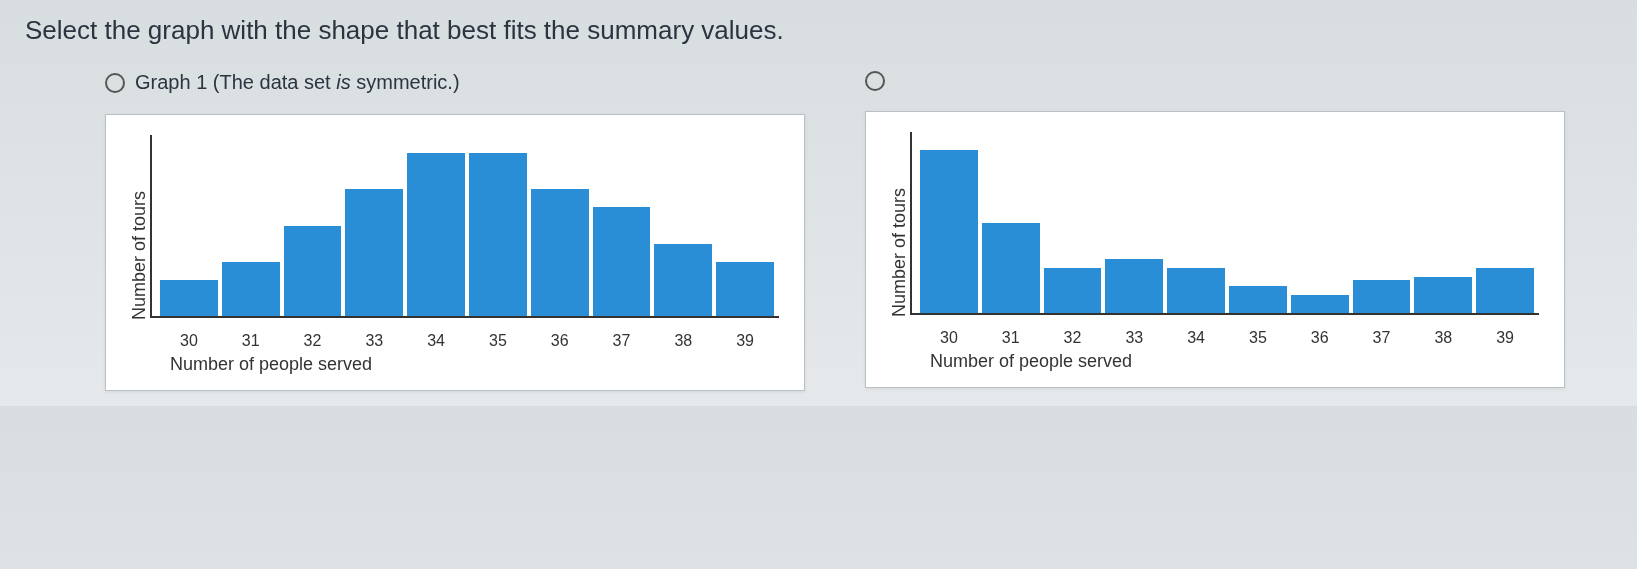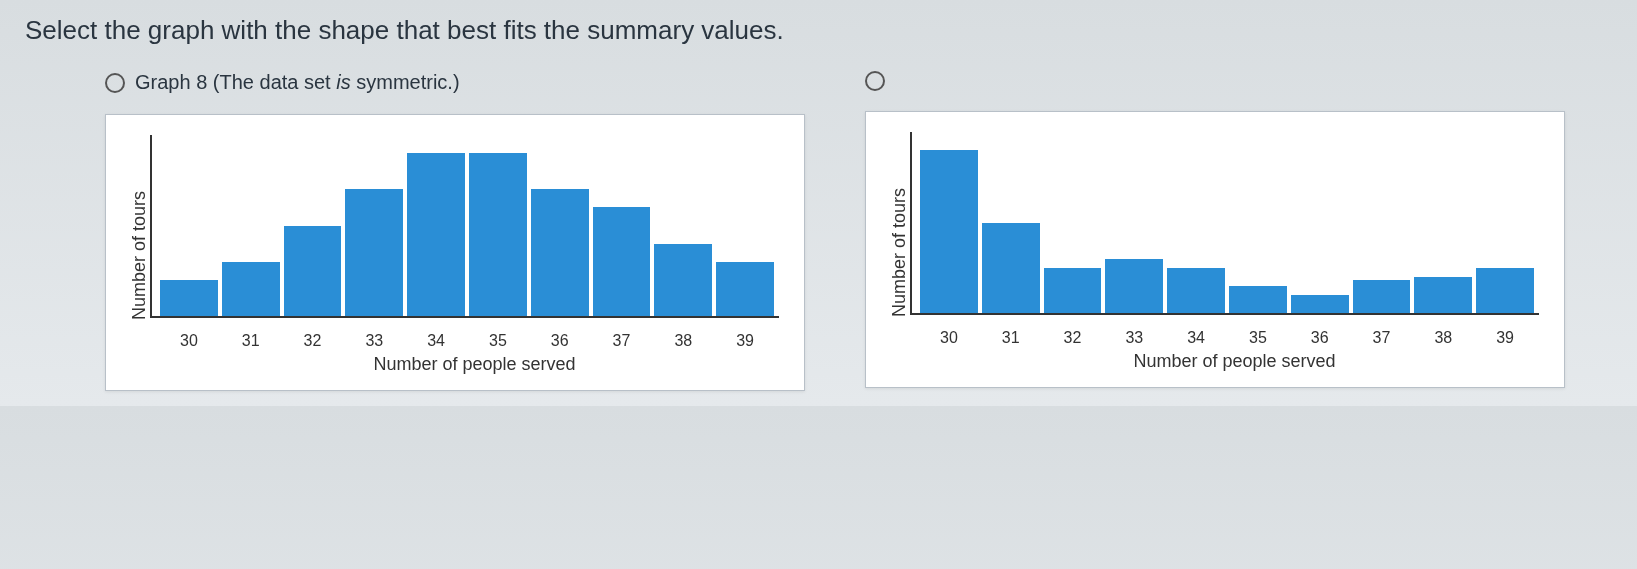--- a/index.html
+++ b/index.html
@@ -84,39 +84,39 @@
       padding: 6px 5px 0 10px;
     }
     .tick {
       flex: 1;
       text-align: center;
       font-size: 16px;
       color: #333;
       margin-top: 8px;
     }
     .xlabel {
-      text-align: center;
+      text-align: left;
       font-size: 18px;
       color: #333;
       padding-top: 4px;
       padding-left: 20px;
     }
   </style>
 </head>
 <body>
 
 <div class="question">Select the graph with the shape that best fits the summary values.</div>
 
 <div class="options-row">
 
   <div class="option-block">
     <div class="radio-label">
       <span class="radio-circle"></span>
       <span>
-        <span>Graph 8 (The data set </span><span class="italic">is</span><span> symmetric.)</span>
+        <span>Graph 1 (The data set </span><span class="italic">is</span><span> symmetric.)</span>
       </span>
     </div>
     <div class="chart-container">
       <div class="chart-area">
         <div class="ylabel">Number of tours</div>
         <div class="plot">
           <div class="bars-row">
               <div class="bar" style="height: 20%;"></div>
               <div class="bar" style="height: 30%;"></div>
               <div class="bar" style="height: 50%;"></div>

